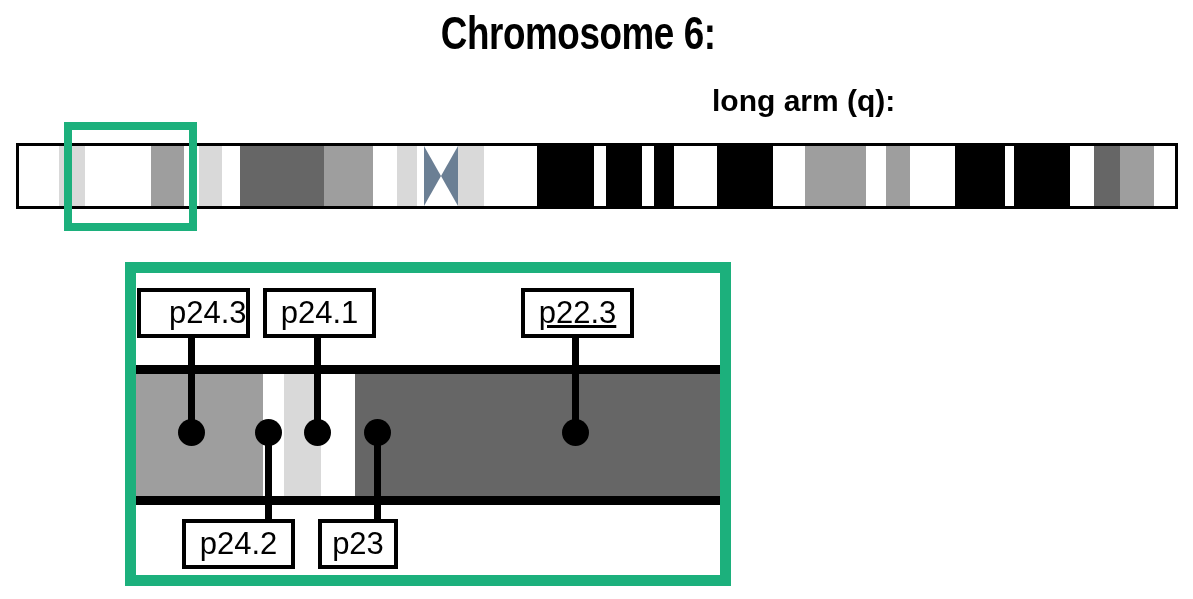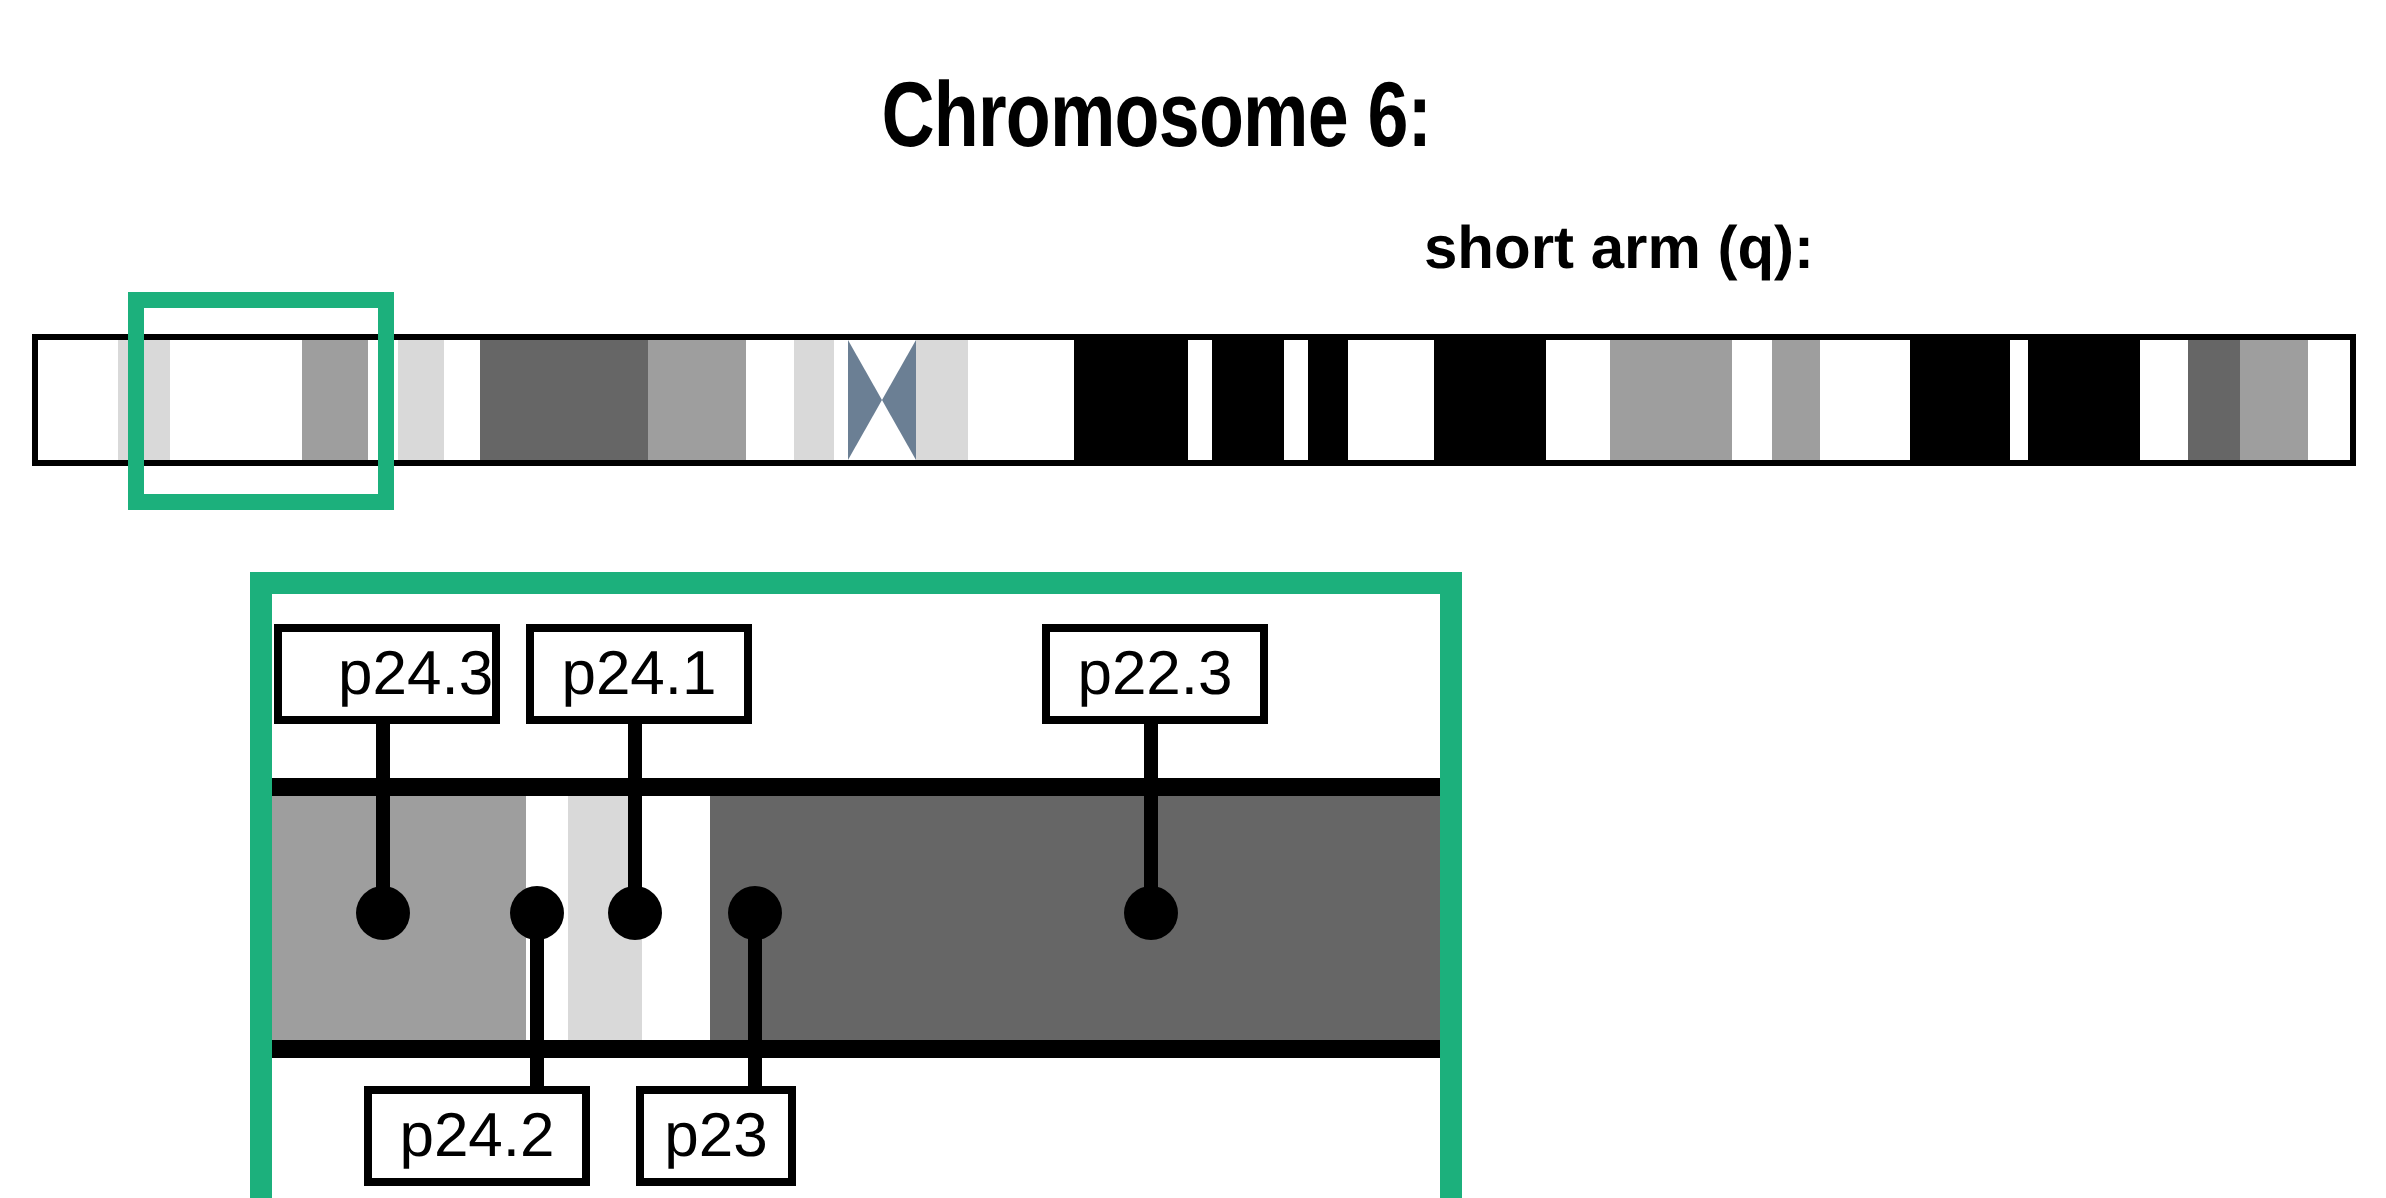--- a/index.html
+++ b/index.html
@@ -3,21 +3,21 @@
 <meta charset="utf-8">
 <style>
   html,body{margin:0;padding:0;}
   body{
     width:1193px;height:599px;
     background:#ffffff;
     font-family:"Liberation Sans",sans-serif;
     overflow:hidden;
     position:relative;
   }
-  #root{position:absolute;left:0;top:0;width:1193px;height:485px;margin-top:24px;}
+  #root{position:absolute;left:0;top:0;width:1193px;height:485px;}
 
   
   .title{
     position:absolute;
     left:0;width:1193px;
     top:4px;
     text-align:center;
     font-family:"Liberation Sans",sans-serif;
     font-weight:bold;
     font-size:46px;
@@ -131,21 +131,21 @@
     background:#000;
   }
 </style>
 </head>
 <body>
 
 <div id="root">
 
   <div class="title" id="page-title">Chromosome 6:</div>
 
-  <div class="armlabel" id="arm-q">short arm (q):</div>
+  <div class="armlabel" id="arm-q">long arm (q):</div>
 
   <div id="ideogram">
     <div id="ideo-bands">
         <div class="band" style="left: 0%; width: 3.5%; background: rgb(255, 255, 255);"></div>
         <div class="band" style="left: 3.5%; width: 2.2%; background: rgb(217, 217, 217);"></div>
         <div class="band" style="left: 5.7%; width: 2%; background: rgb(255, 255, 255);"></div>
         <div class="band" style="left: 7.7%; width: 3.7%; background: rgb(255, 255, 255);"></div>
         <div class="band" style="left: 11.4%; width: 2.9%; background: rgb(158, 158, 158);"></div>
         <div class="band" style="left: 14.3%; width: 1.3%; background: rgb(255, 255, 255);"></div>
         <div class="band" style="left: 15.6%; width: 2%; background: rgb(217, 217, 217);"></div>
@@ -204,21 +204,21 @@
   </div>
 
   <div id="callout-layer">
       <div class="leader" style="left: 188px; top: 338px; height: 95px;"></div>
       <div class="labelbox" style="left: 137px; top: 288px; width: 113px; padding-left: 28px;">p24.3</div>
       <div class="dot" style="left: 178px; top: 419px;"></div>
       <div class="leader" style="left: 314px; top: 338px; height: 95px;"></div>
       <div class="labelbox" style="left: 263px; top: 288px; width: 113px;">p24.1</div>
       <div class="dot" style="left: 304px; top: 419px;"></div>
       <div class="leader" style="left: 572px; top: 338px; height: 95px;"></div>
-      <div class="labelbox" style="left: 521px; top: 288px; width: 113px;">p22.3</div>
+      <div class="labelbox" style="left: 521px; top: 288px; width: 113px; text-decoration: underline;">p22.3</div>
       <div class="dot" style="left: 562px; top: 419px;"></div>
       <div class="leader" style="left: 265px; top: 440px; height: 80px;"></div>
       <div class="labelbox" style="left: 182px; top: 519px; width: 113px;">p24.2</div>
       <div class="dot" style="left: 255px; top: 419px;"></div>
       <div class="leader" style="left: 374px; top: 440px; height: 80px;"></div>
       <div class="labelbox" style="left: 318px; top: 519px; width: 80px;">p23</div>
       <div class="dot" style="left: 364px; top: 419px;"></div>
     </div>
 
 </div>

